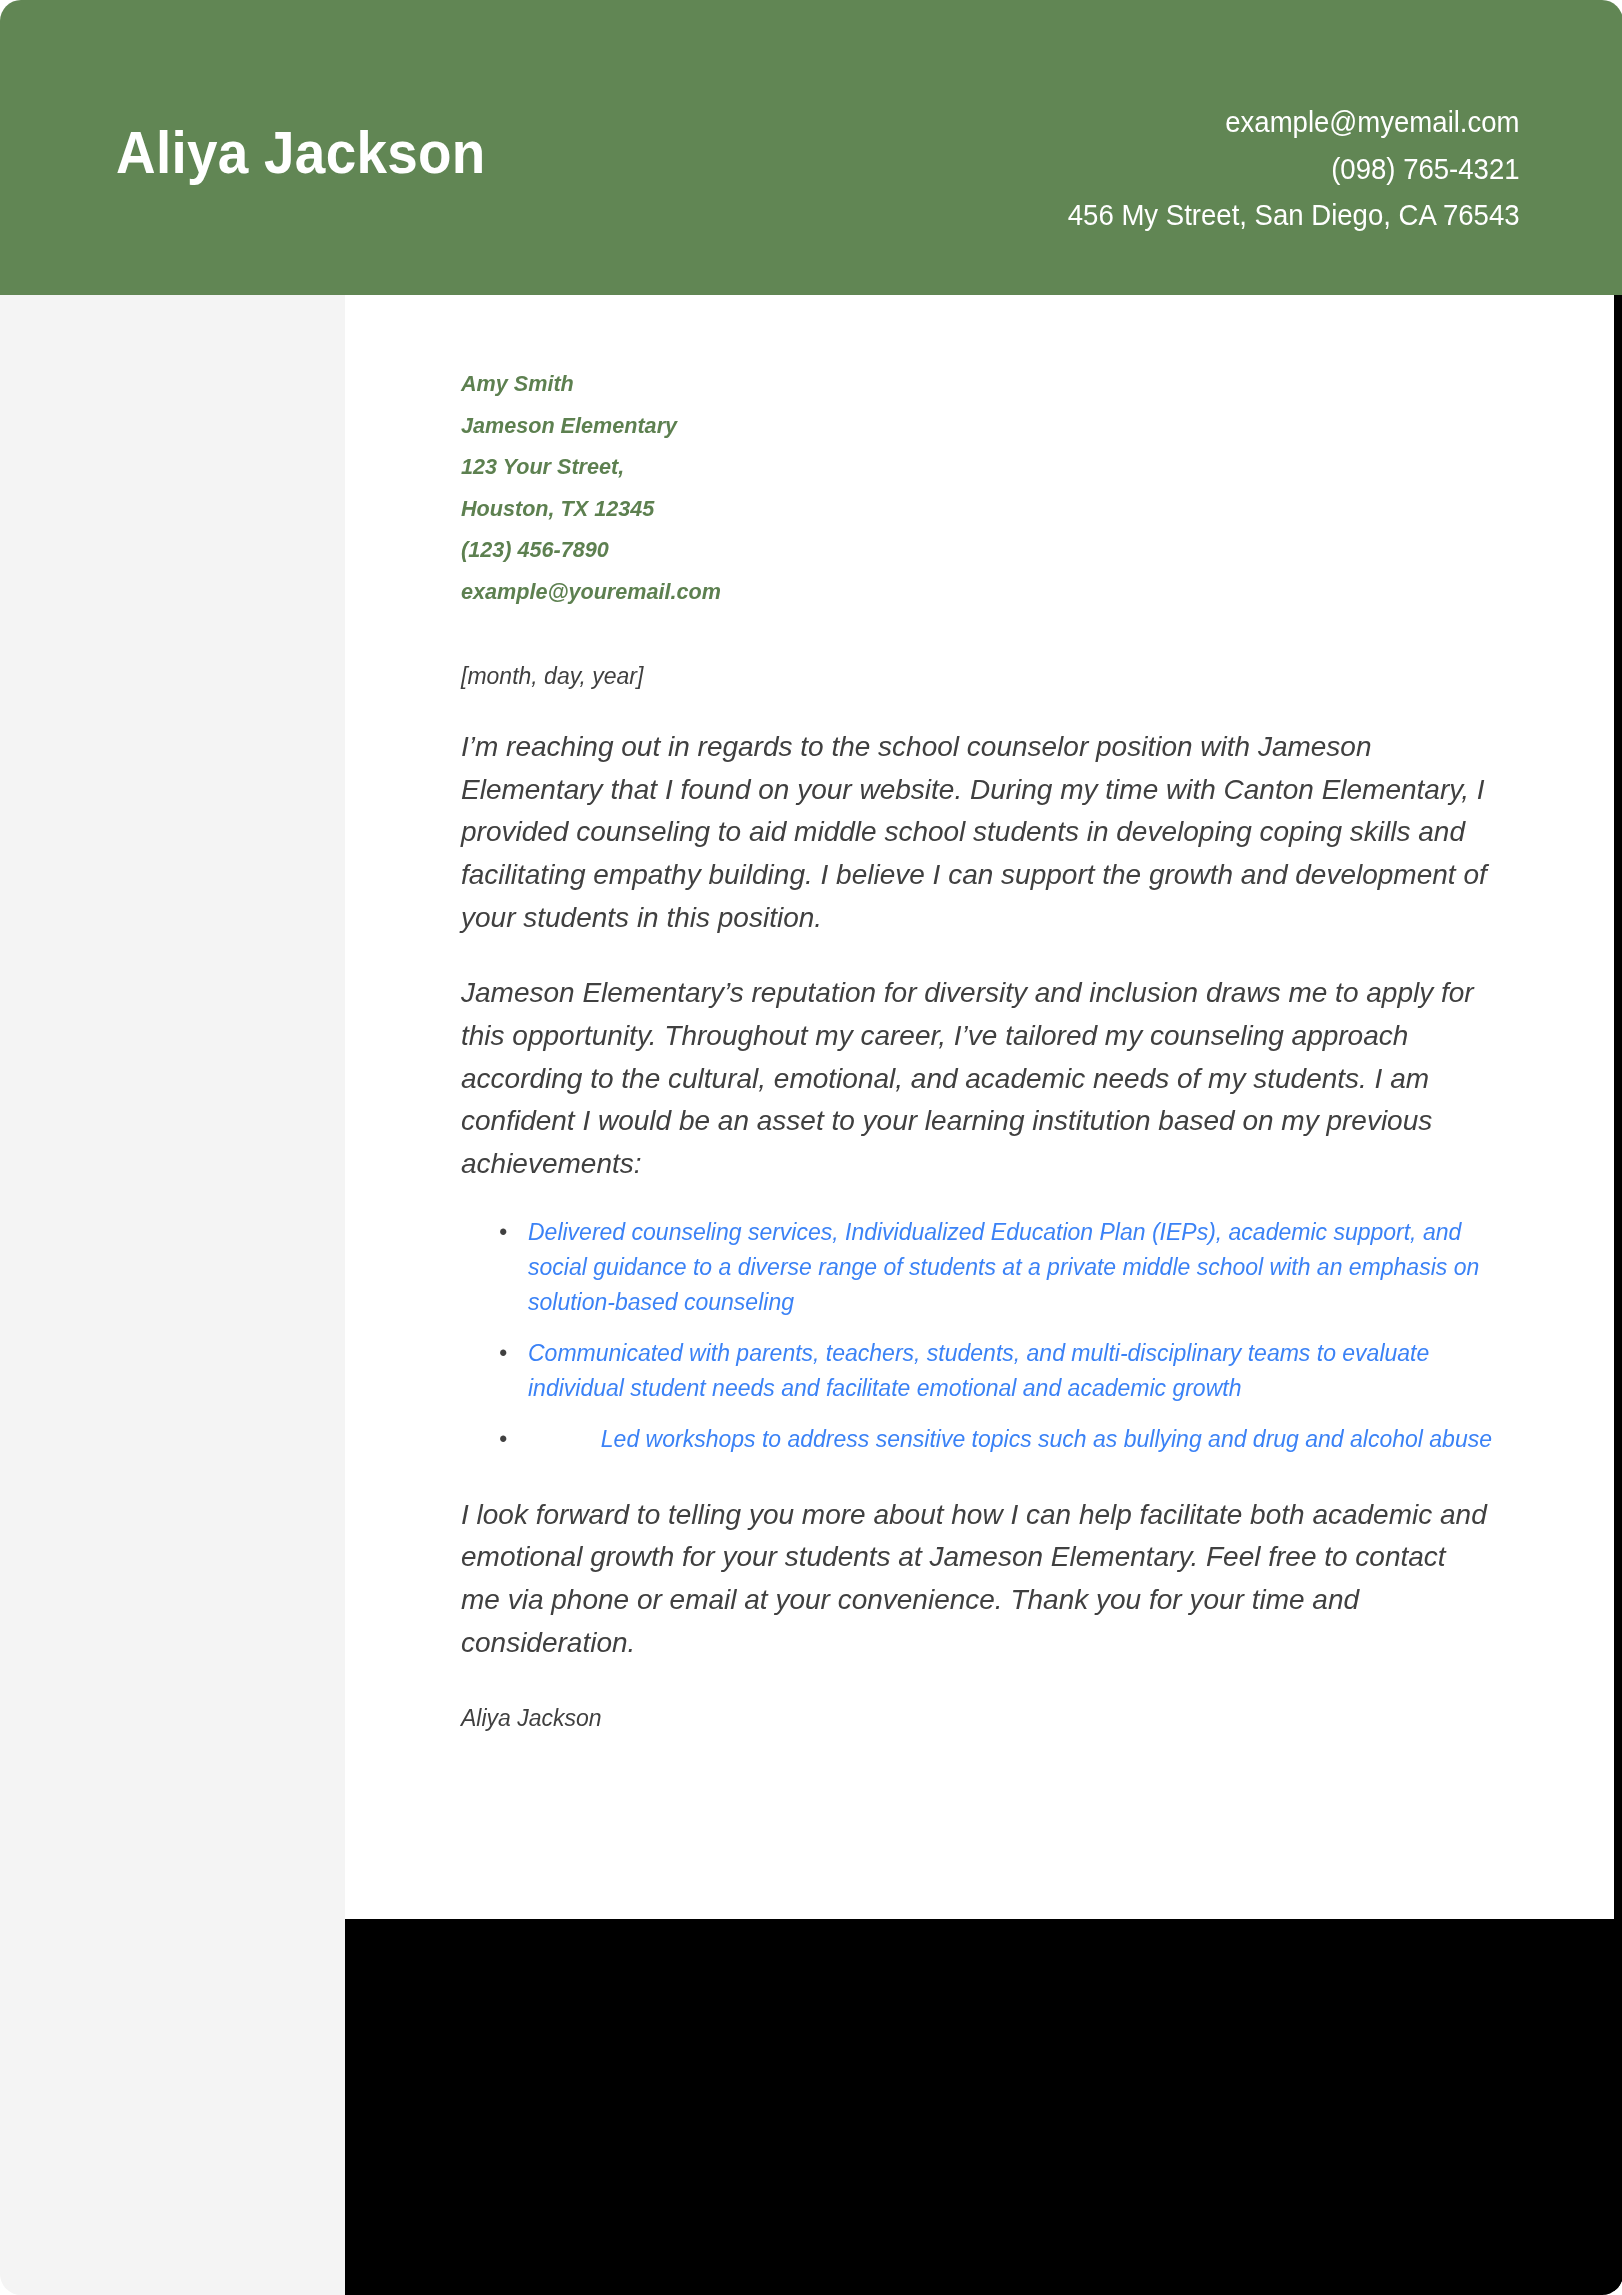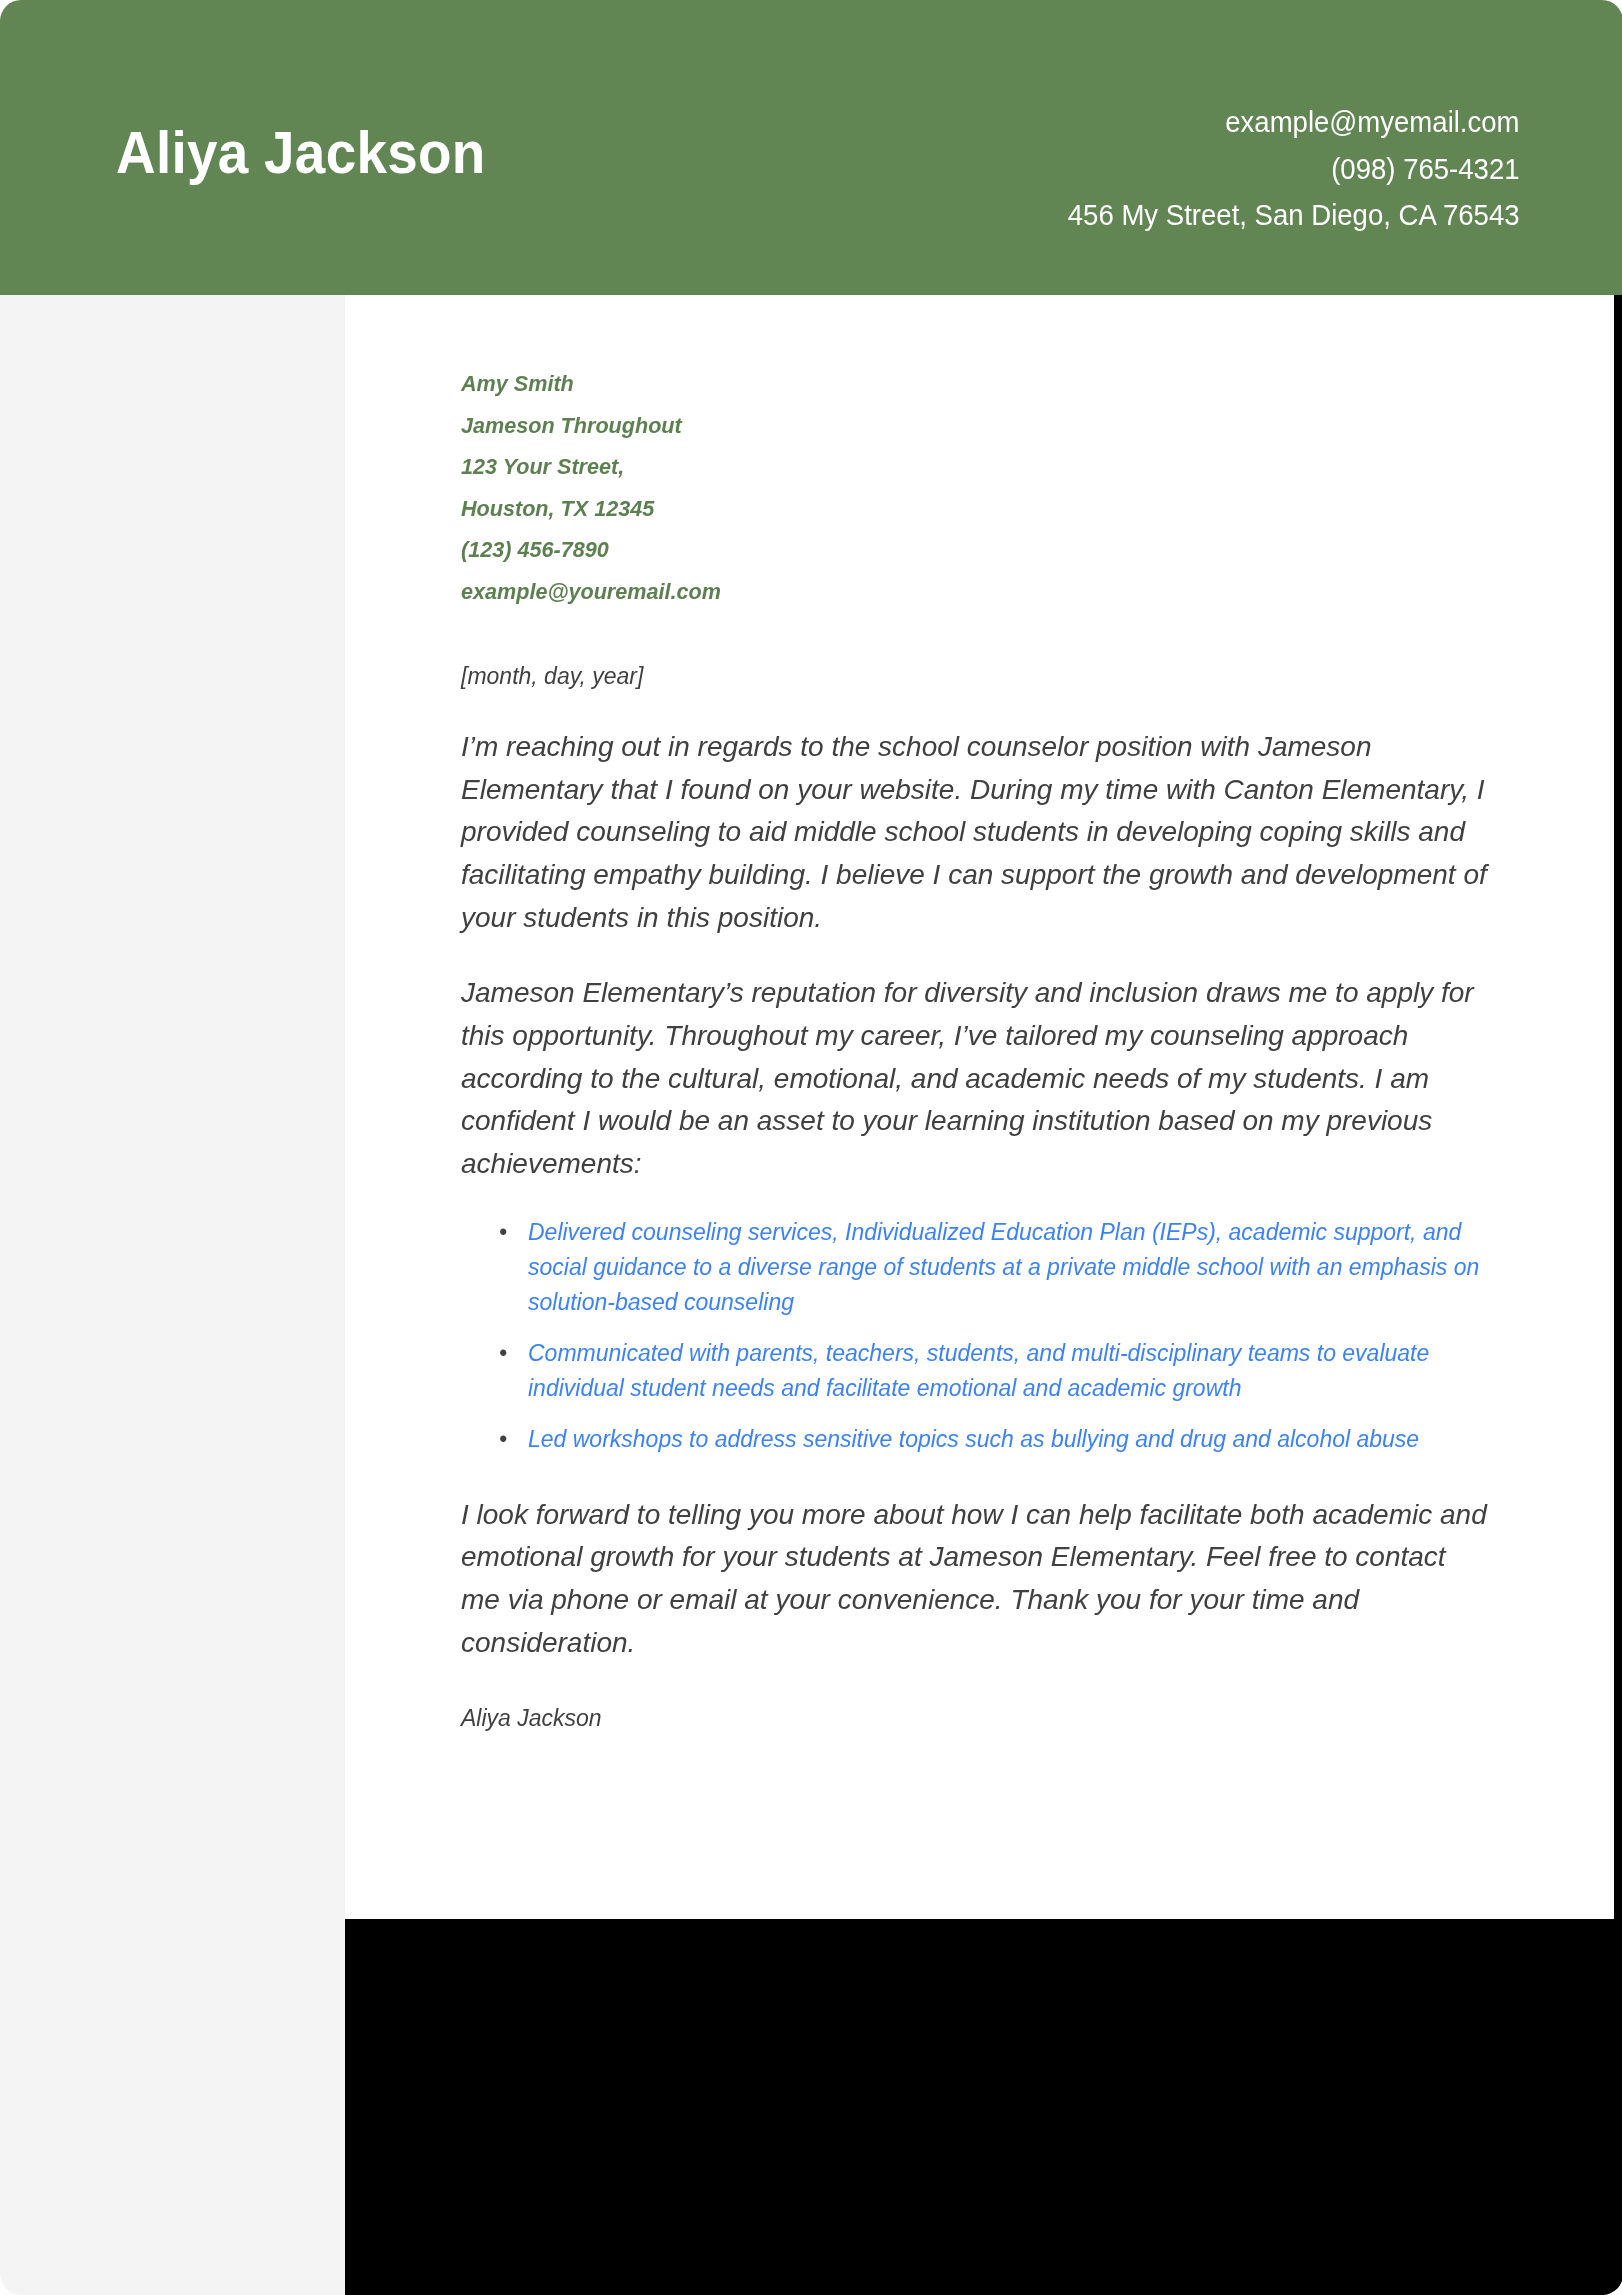--- a/index.html
+++ b/index.html
@@ -144,21 +144,21 @@
     list-style: none;
   }
   .achievements li {
     position: relative;
     margin-bottom: 15.7px;
     color: #3b82f6;
     font-size: 23px;
     line-height: 1.53;
     padding-left: 29px;
   }
-  .achievements li:last-child { margin-bottom: 0; }
+  .achievements li:last-child { margin-bottom: 0; text-align: right; }
   .achievements li::before {
     content: "\2022";
     position: absolute;
     left: 0;
     top: 0;
     color: #404040;
     font-size: 23px;
     line-height: 1.53;
   }
   .closing-para {
@@ -191,21 +191,21 @@
 
   <div class="left-gutter"></div>
   <div class="right-bar"></div>
   <div class="bottom-bar"></div>
 
   <div class="sheet">
     <div class="letter-body">
 
       <div class="recipient-block">
         <span class="recipient-line">Amy Smith</span>
-        <span class="recipient-line">Jameson Throughout</span>
+        <span class="recipient-line">Jameson Elementary</span>
         <span class="recipient-line">123 Your Street,</span>
         <span class="recipient-line">Houston, TX 12345</span>
         <span class="recipient-line">(123) 456-7890</span>
         <span class="recipient-line">example@youremail.com</span>
       </div>
 
       <div class="date-line">[month, day, year]</div>
 
 
       <p class="para">I’m reaching out in regards to the school counselor position with Jameson Elementary that I found on your website. During my time with Canton Elementary, I provided counseling to aid middle school students in developing coping skills and facilitating empathy building. I believe I can support the growth and development of your students in this position.</p>

